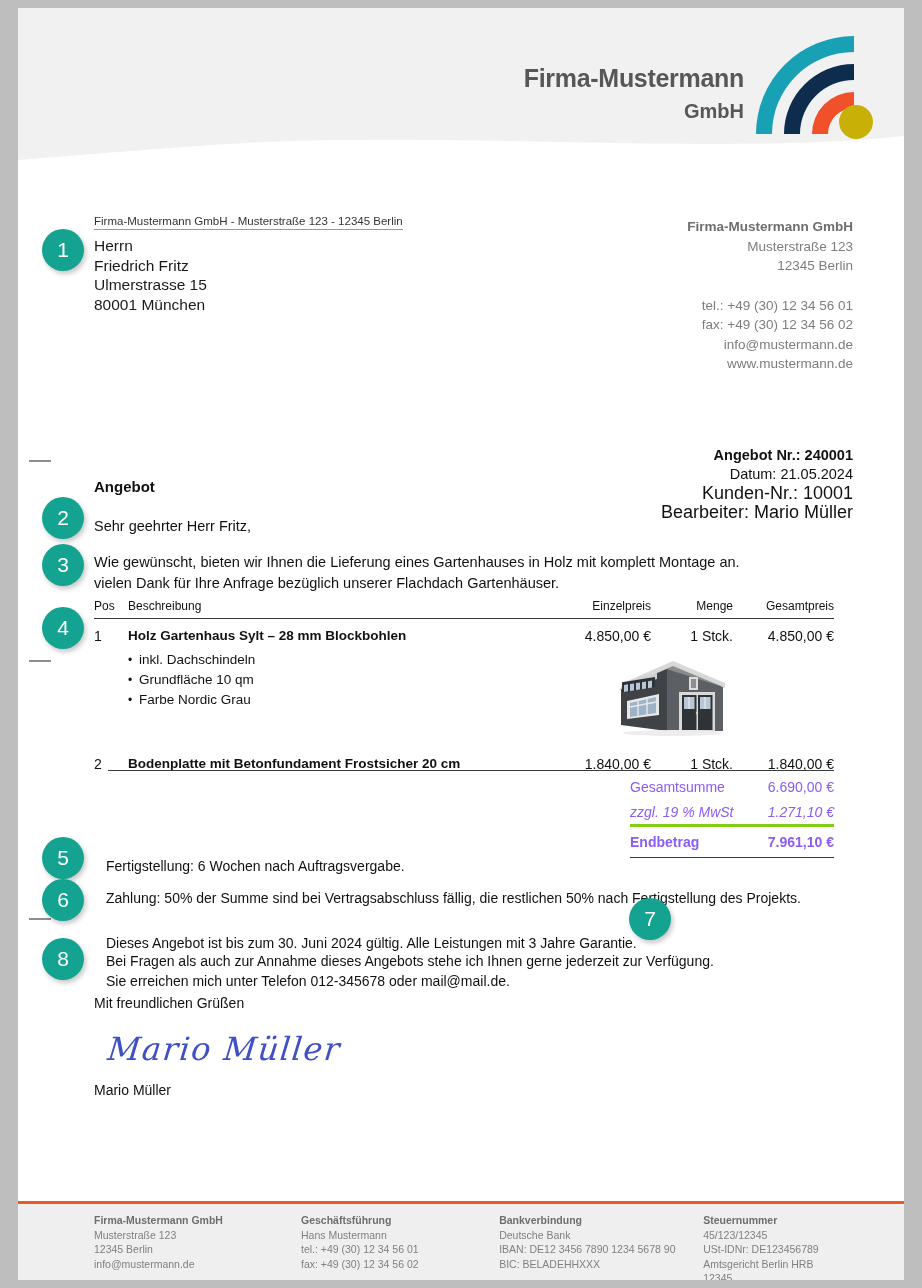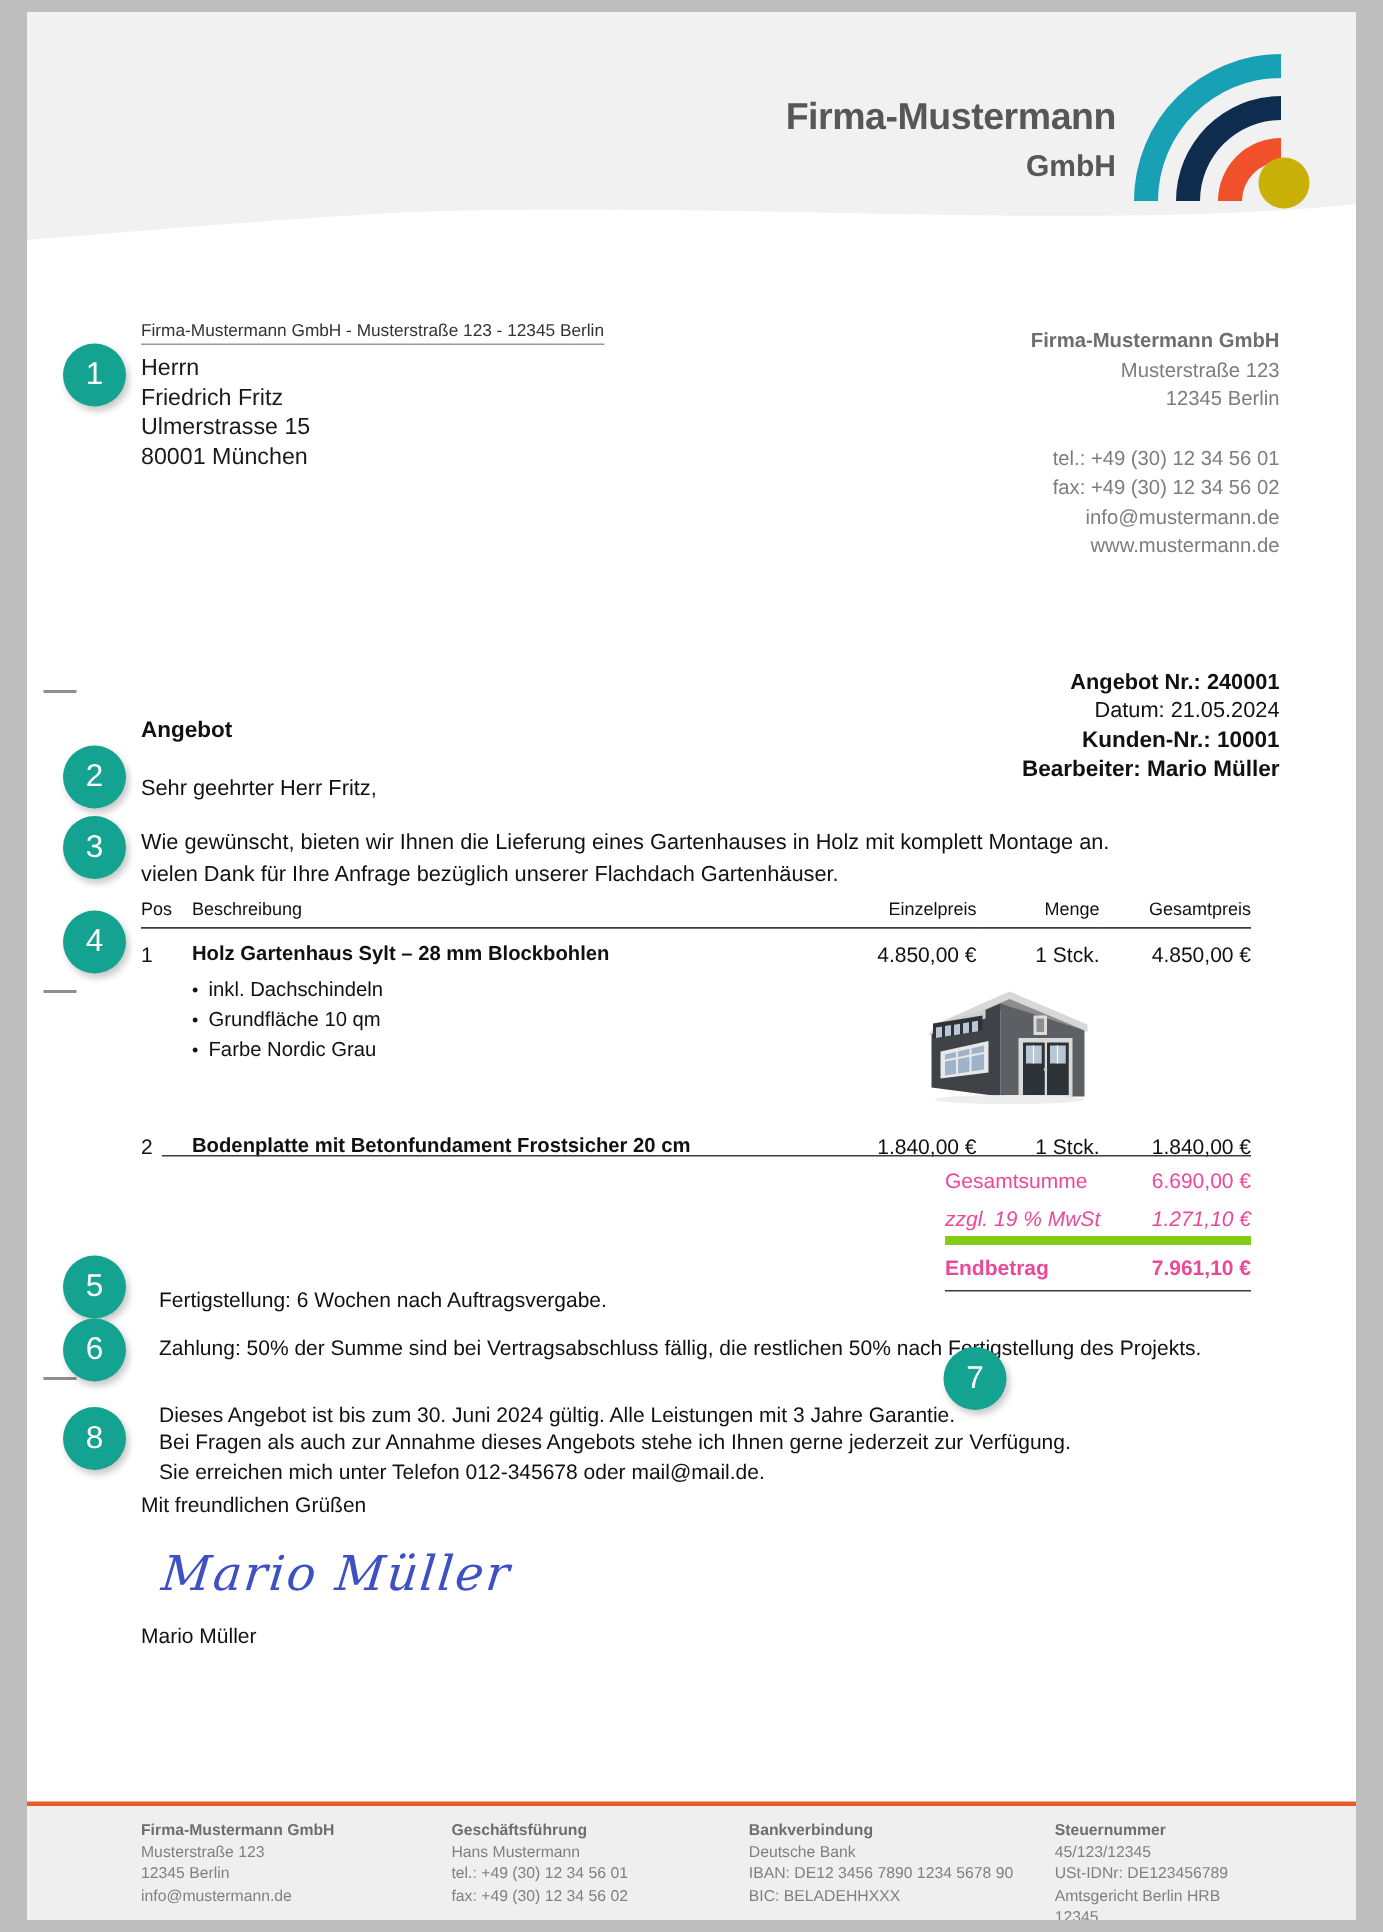--- a/index.html
+++ b/index.html
@@ -120,22 +120,21 @@
     line-height: 19px;
   }
   #meta-block .meta-no {
     font-size: 14.5px;
     font-weight: bold;
   }
   #meta-block .meta-date {
     font-size: 14.5px;
   }
   #meta-block .meta-small {
-    font-size: 15px;
-    font-weight: bold;
+    font-size: 18px;
   }
 
   
   #doc-title {
     position: absolute;
     left: 76px;
     top: 470px;
     font-size: 15px;
     font-weight: bold;
     color: #111111;
@@ -225,29 +224,29 @@
   }
   #totals {
     position: absolute;
     right: 70px;
     top: 766px;
     width: 204px;
     border-collapse: collapse;
   }
   #totals td {
     font-size: 14px;
-    color: #ec4899;
+    color: #8b5cf6;
     padding: 5px 0 4px 0;
   }
   #totals td.lbl { text-align: left; }
   #totals td.val { text-align: right; }
   #totals tr.tax td { font-style: italic; }
   #totals tr.final td {
     font-weight: bold;
-    border-top: 6px solid #84cc16;
+    border-top: 3px solid #84cc16;
     border-bottom: 1px solid #3b3b3b;
     padding: 7px 0 7px 0;
   }
 
   
   .term {
     position: absolute;
     left: 88px;
     font-size: 14px;
     color: #111111;

